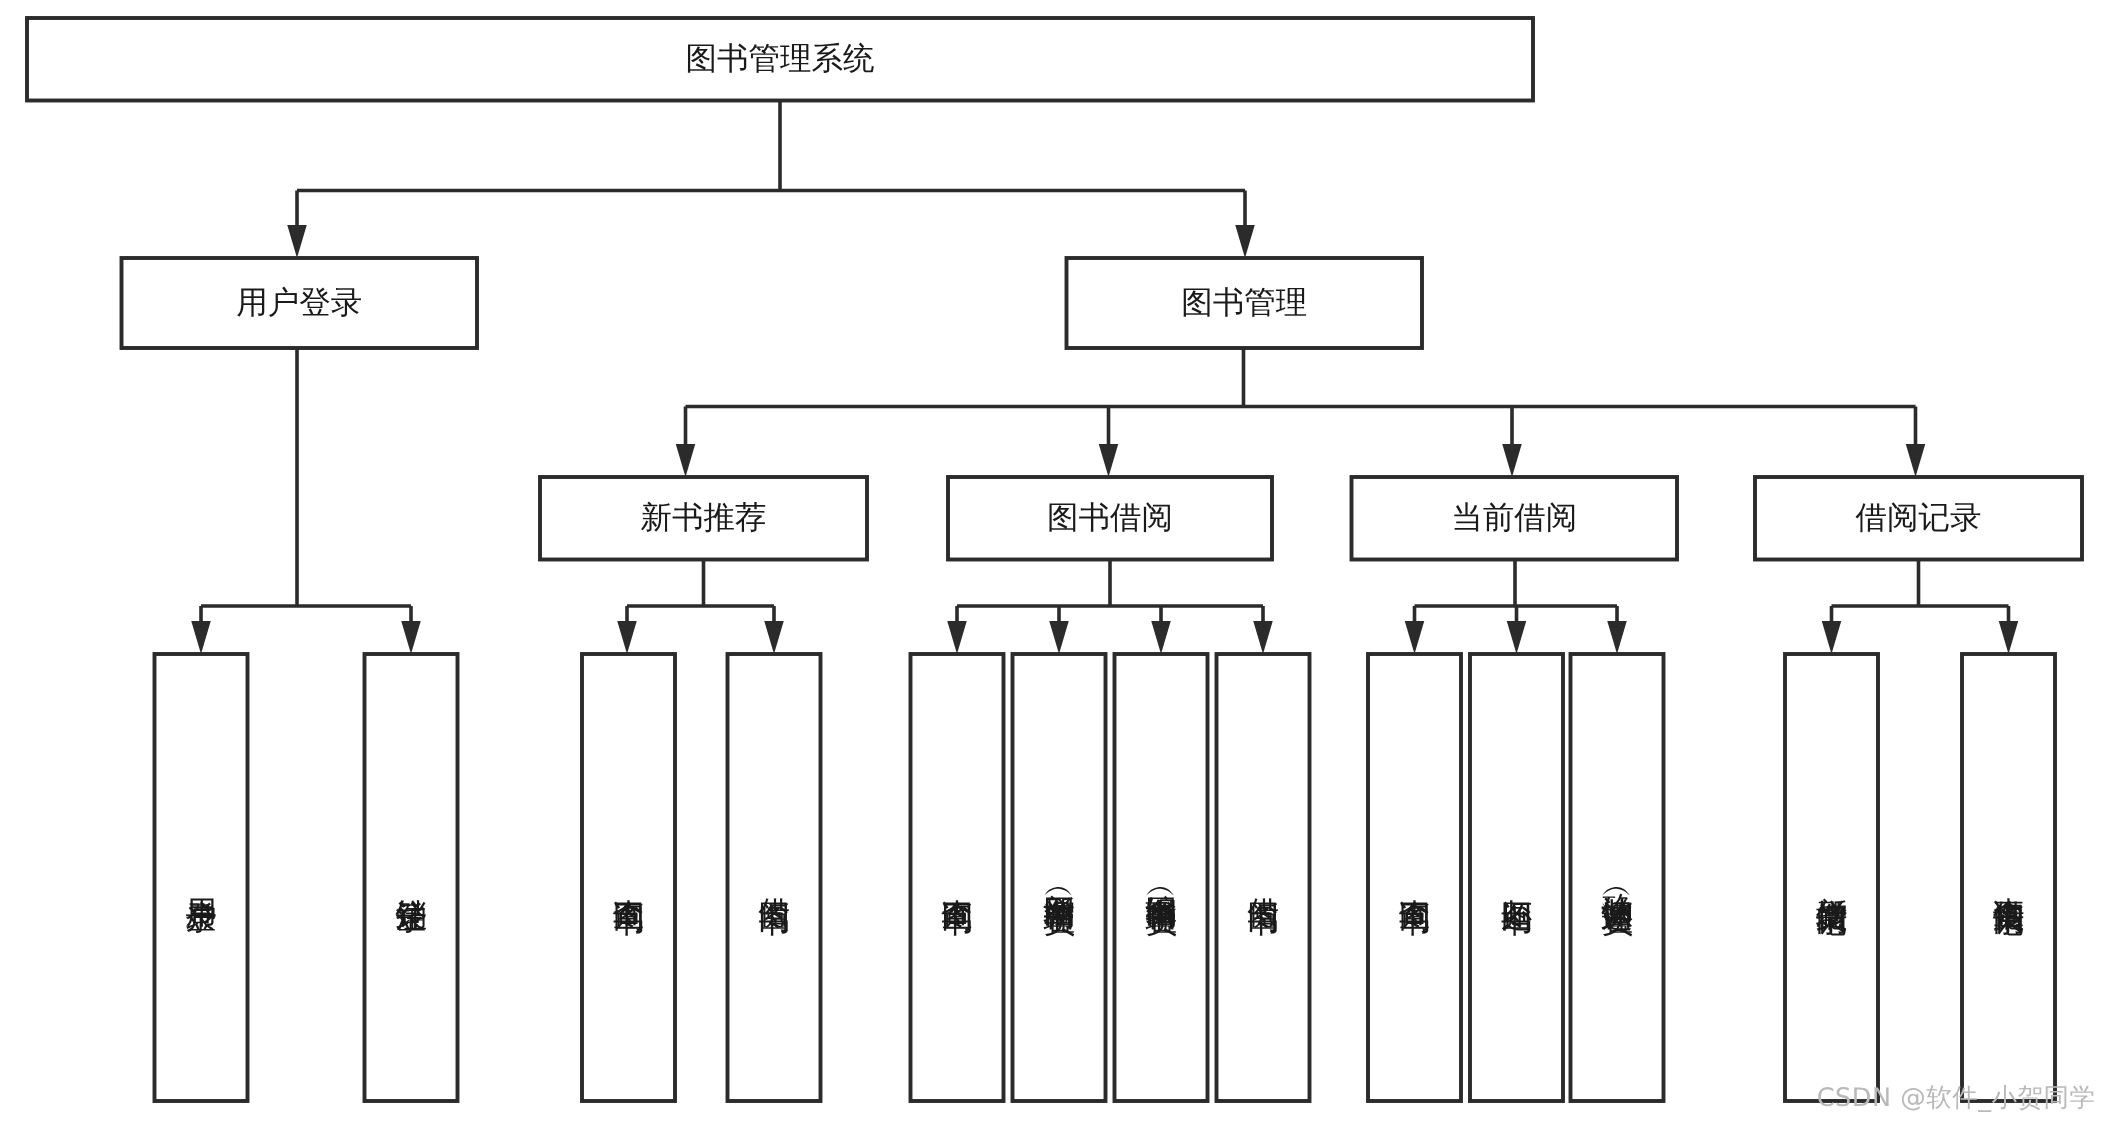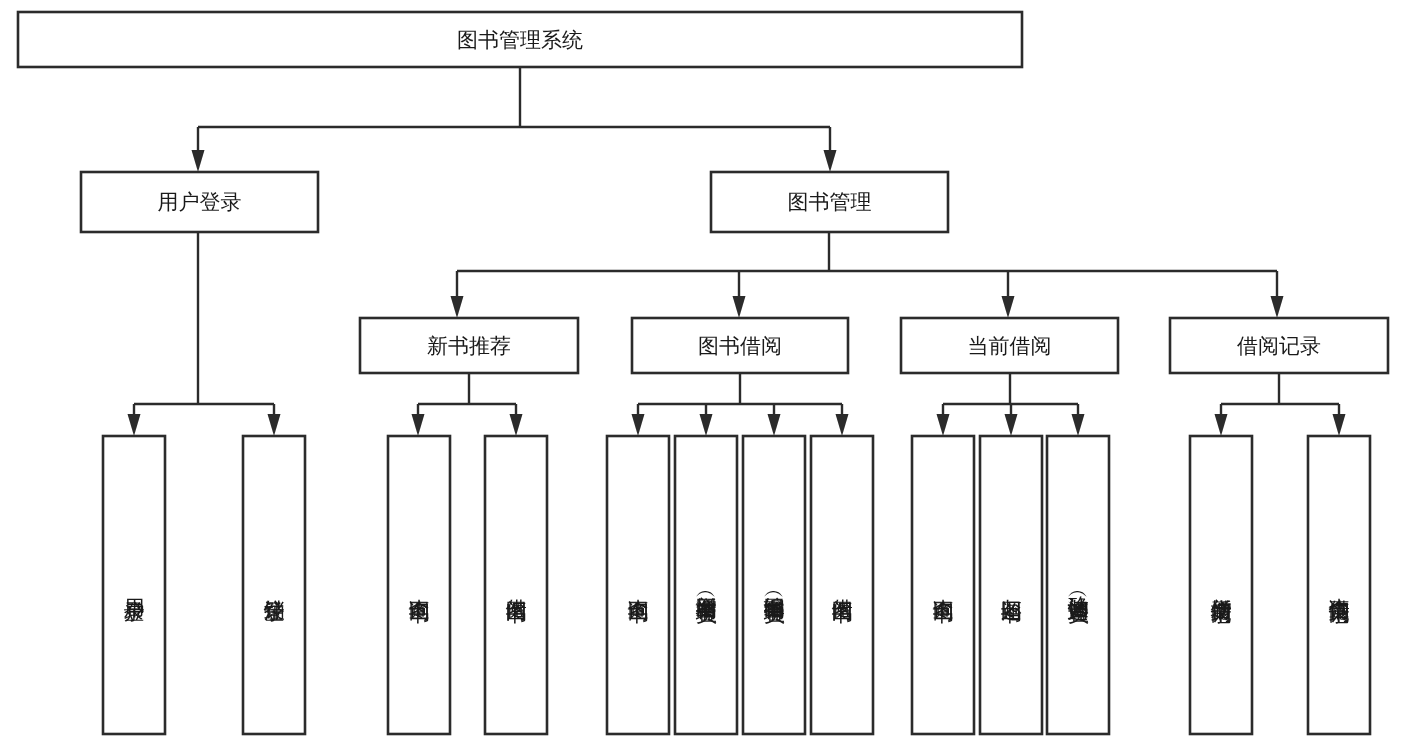--- a/index.html
+++ b/index.html
@@ -192,14 +192,15 @@
       <div class="vlabel" style="left: 675px; top: 436px; width: 62px; height: 298px;">新增图书（管理员）</div>
       <div class="vlabel" style="left: 743px; top: 436px; width: 62px; height: 298px;">编辑图书（管理员）</div>
       <div class="vlabel" style="left: 811px; top: 436px; width: 62px; height: 298px;">借阅图书</div>
       <div class="vlabel" style="left: 912px; top: 436px; width: 62px; height: 298px;">查询图书</div>
       <div class="vlabel" style="left: 980px; top: 436px; width: 62px; height: 298px;">归还图书</div>
       <div class="vlabel" style="left: 1047px; top: 436px; width: 62px; height: 298px;">确认归还（管理员）</div>
       <div class="vlabel" style="left: 1190px; top: 436px; width: 62px; height: 298px;">新增借阅记录</div>
       <div class="vlabel" style="left: 1308px; top: 436px; width: 62px; height: 298px;">查询借阅记录</div>
     </div>
 
+  <div class="watermark">CSDN @软件_小贺同学</div>
 
 </div>
 
 </body></html>

